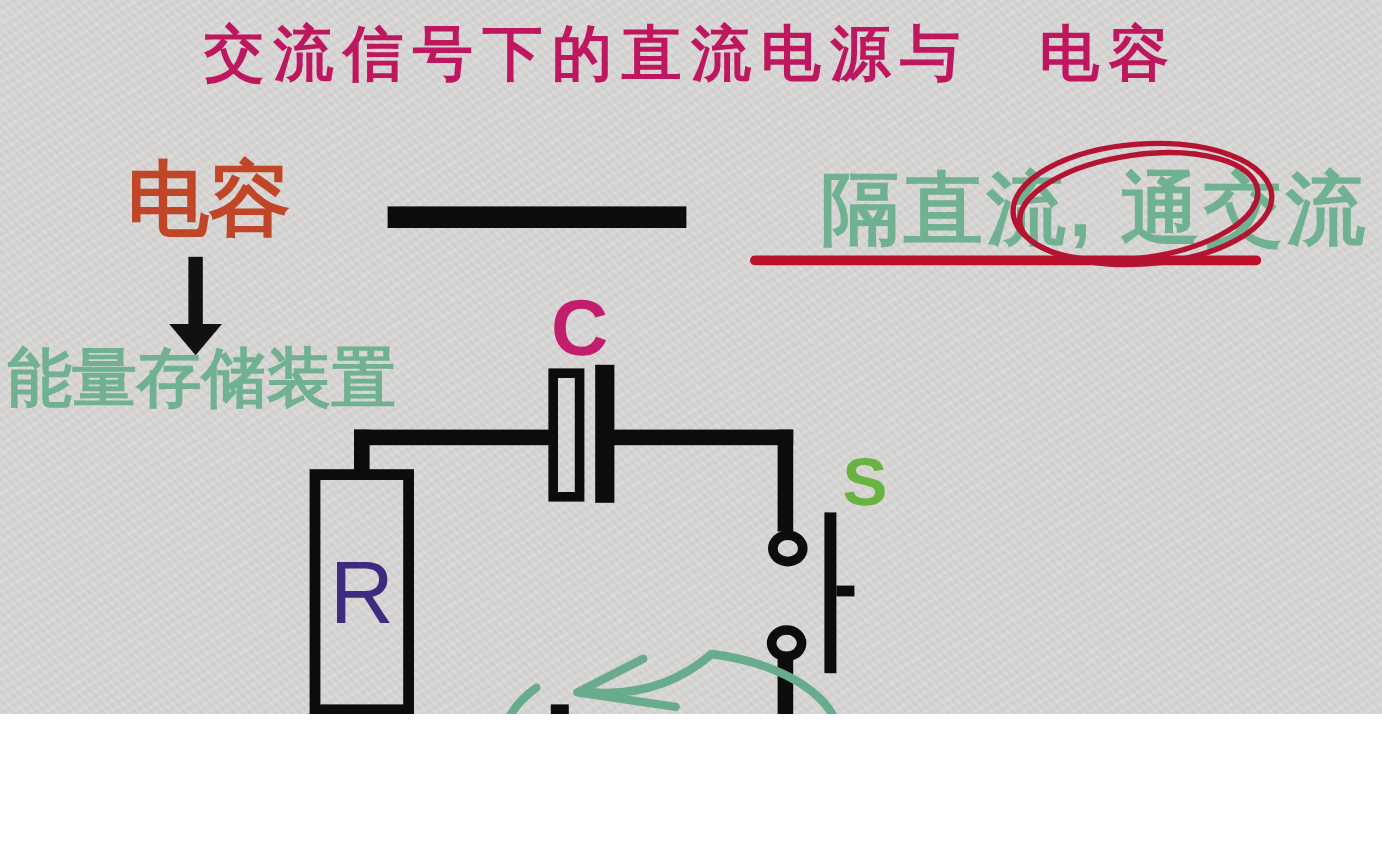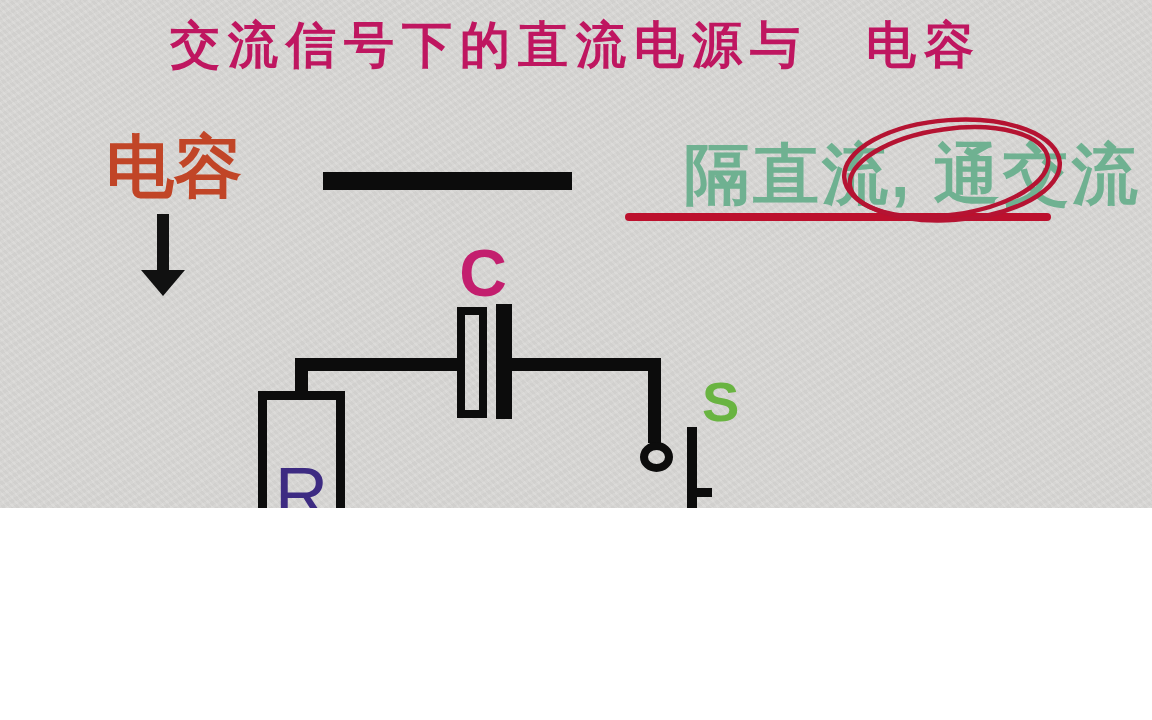--- a/index.html
+++ b/index.html
@@ -1,21 +1,21 @@
 <!DOCTYPE html>
 <html><head>
 <meta charset="utf-8">
 <style>
   html, body { margin: 0; padding: 0; }
   body { font-family: "Liberation Sans", "DejaVu Sans", sans-serif; }
 
   .stage {
     position: relative;
     width: 1152px;
-    height: 508px;
+    height: 595px;
     background: #d9d8d6;
     overflow: hidden;
   }
 
   
   .stage::before {
     content: "";
     position: absolute; inset: 0;
     background:
       repeating-linear-gradient(47deg, rgba(255,255,255,0.05) 0 2px, rgba(0,0,0,0.02) 2px 5px),
@@ -164,20 +164,21 @@
   <div class="abs cap-symbol-bar"></div>
 
   <div class="abs property-phrase">
     <span>隔直流, </span><span>通交流</span>
   </div>
   <div class="abs red-underline"></div>
 
   <div class="abs arrow-stem"></div>
   <div class="abs arrow-head"></div>
 
+  <div class="abs definition-text">能量存储装置</div>
 
   <div class="wire wire-top-left"></div>
   <div class="wire wire-top-right"></div>
   <div class="wire wire-left-upper"></div>
   <div class="wire wire-left-lower"></div>
   <div class="wire wire-bottom-left"></div>
   <div class="wire wire-bottom-right"></div>
   <div class="wire wire-right-upper"></div>
   <div class="wire wire-right-lower"></div>
 

